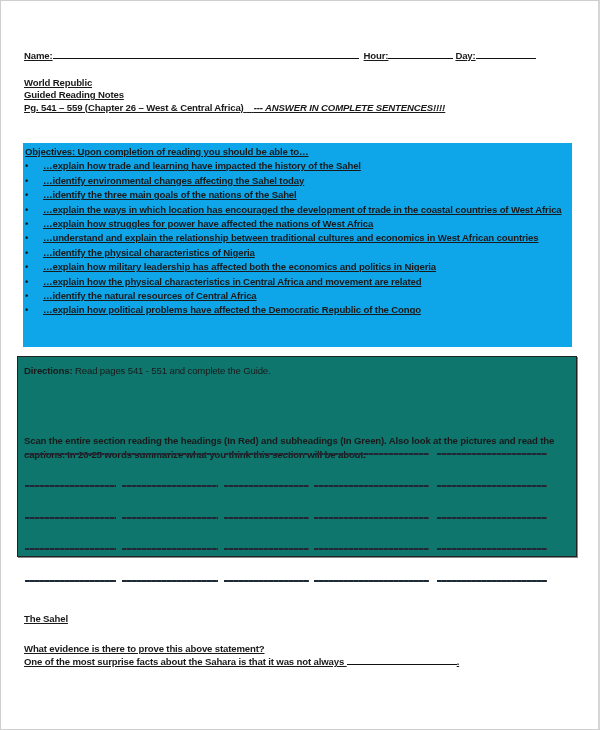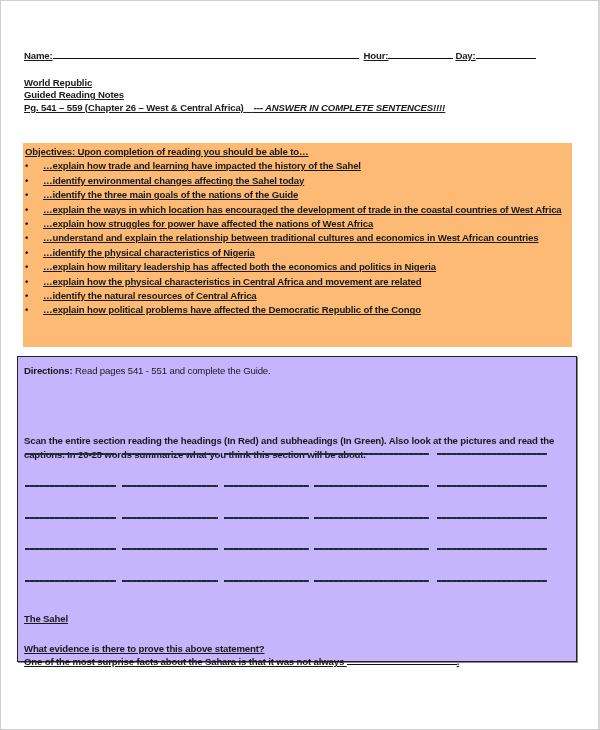--- a/index.html
+++ b/index.html
@@ -27,36 +27,36 @@
     .blank { display: inline-block; border-bottom: 1px solid #111; height: 9px; vertical-align: baseline; }
 
     .info { left: 23px; top: 76px; line-height: 12.3px; }
     .info div { white-space: nowrap; }
     .emph { font-style: italic; text-decoration: underline; }
 
     
     .objectives {
       left: 22px; top: 142px;
       width: 549px; height: 204px;
-      background: #fdba74;
+      background: #0ea5e9;
       padding: 2px 0 0 2px;
       line-height: 14.4px;
     }
     .obj-title { text-decoration: underline; }
     .obj-list { list-style: none; }
     .obj-list li { position: relative; padding-left: 18px; white-space: normal; width: 540px; }
     .obj-list li .bullet { position: absolute; left: 0; top: 0; }
 
     
     .directions {
       left: 16px; top: 355px;
-      width: 560px; height: 306px;
+      width: 560px; height: 201px;
       border: 1.5px solid #222;
       box-shadow: 1px 1px 0 #888;
-      background: #c4b5fd;
+      background: #0f766e;
     }
     .dir-line1 { position: absolute; left: 6px; top: 8px; }
     .dir-label { font-weight: bold; }
     .dir-text { font-weight: normal; }
     .dir-para { position: absolute; left: 6px; top: 33px; line-height: 14px; width: 548px; white-space: normal; margin-top: 44px; }
     .answer-row { position: absolute; left: 0; height: 3px; width: 560px; }
     .seg {
       position: absolute; top: 0; height: 2px;
       background: repeating-linear-gradient(90deg, #1b2a3a 0 4px, #3a3a3a 4px 5px);
     }
@@ -92,21 +92,21 @@
     </div>
   </div>
 
   <div class="abs objectives">
     <div>
       <span class="obj-title">Objectives:</span><span> Upon completion of reading you should be able to…</span>
     </div>
     <ul class="obj-list">
       <li><span class="bullet">•</span><span>…explain how trade and learning have impacted the history of the Sahel</span></li>
       <li><span class="bullet">•</span><span>…identify environmental changes affecting the Sahel today</span></li>
-      <li><span class="bullet">•</span><span>…identify the three main goals of the nations of the Guide</span></li>
+      <li><span class="bullet">•</span><span>…identify the three main goals of the nations of the Sahel</span></li>
       <li><span class="bullet">•</span><span>…explain the ways in which location has encouraged the development of trade in the coastal countries of West Africa</span></li>
       <li><span class="bullet">•</span><span>…explain how struggles for power have affected the nations of West Africa</span></li>
       <li><span class="bullet">•</span><span>…understand and explain the relationship between traditional cultures and economics in West African countries</span></li>
       <li><span class="bullet">•</span><span>…identify the physical characteristics of Nigeria</span></li>
       <li><span class="bullet">•</span><span>…explain how military leadership has affected both the economics and politics in Nigeria</span></li>
       <li><span class="bullet">•</span><span>…explain how the physical characteristics in Central Africa and movement are related</span></li>
       <li><span class="bullet">•</span><span>…identify the natural resources of Central Africa</span></li>
       <li><span class="bullet">•</span><span>…explain how political problems have affected the Democratic Republic of the Congo</span></li>
     </ul>
   </div>

